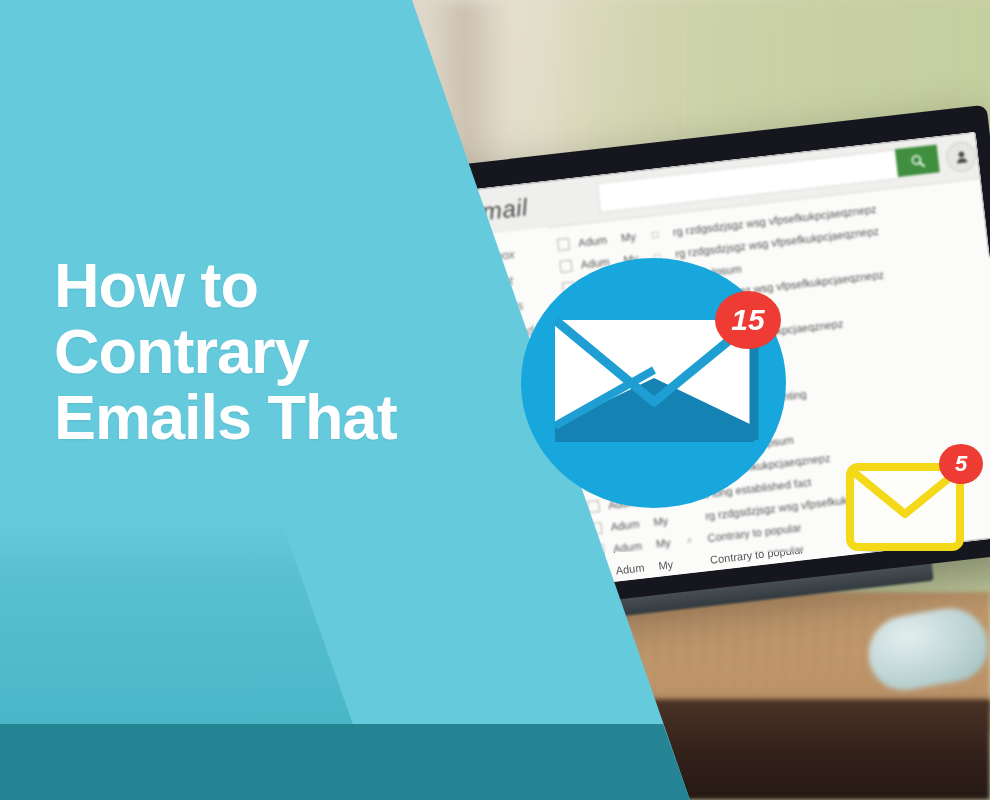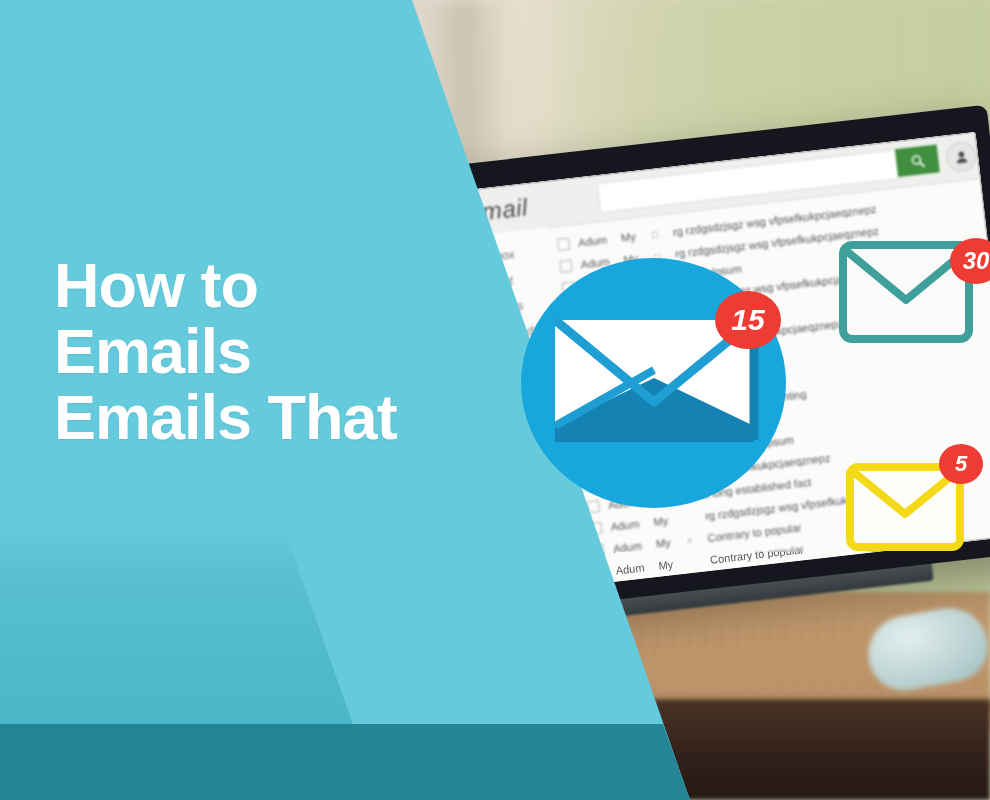--- a/index.html
+++ b/index.html
@@ -350,27 +350,20 @@
     </svg>
     <div class="badge" style="right:-12px;top:-11px;width:30px;height:26px;background:#a4636a;font-size:14px;">15</div>
   </div>
 
   <div class="overlay">
     <div class="ov-main"></div>
     <div class="ov-deskband"></div>
     <div class="ov-dark"></div>
   </div>
 
-  <div class="env" style="left:838px;top:240px;">
-    <svg width="136" height="104" viewBox="0 0 136 104">
-      <rect x="5" y="5" width="126" height="94" rx="9" fill="#fafafa" stroke="#3f9f9b" stroke-width="8"></rect>
-      <path d="M11 13 L68 60 L125 13" fill="none" stroke="#3f9f9b" stroke-width="8" stroke-linecap="round" stroke-linejoin="round"></path>
-    </svg>
-    <div class="badge" style="right:-28px;top:-2px;width:52px;height:46px;background:#ee3b33;font-size:24px;">30</div>
-  </div>
 
   <div class="env" style="left:845px;top:462px;">
     <svg width="120" height="90" viewBox="0 0 120 90">
       <rect x="5" y="5" width="110" height="80" rx="8" fill="#fdfdfa" stroke="#f4d919" stroke-width="8"></rect>
       <path d="M11 12 L60 52 L109 12" fill="none" stroke="#f4d919" stroke-width="8" stroke-linecap="round" stroke-linejoin="round"></path>
     </svg>
     <div class="badge" style="right:-18px;top:-18px;width:44px;height:40px;background:#ee3b33;font-size:22px;">5</div>
   </div>
 
   <div class="hero">
@@ -381,17 +374,17 @@
       <path d="M8 120 L107 72 L207 120 L207 136 L8 136 Z" fill="#1582b4"></path>
       <path d="M8 14 L107 96 L207 14" fill="none" stroke="#1e9ed2" stroke-width="9" stroke-linejoin="round"></path>
       <path d="M207 14 L207 134" stroke="#1582b4" stroke-width="9"></path>
       <path d="M8 120 L107 64" stroke="#1e9ed2" stroke-width="8"></path>
     </svg>
     <div class="hero-badge">15</div>
   </div>
 
   <div class="headline">
     <span class="hl-line">How to</span>
-    <span class="hl-line">Emails</span>
+    <span class="hl-line">Contrary</span>
     <span class="hl-line">Emails That</span>
   </div>
 
 </div>
 
 </body></html>

